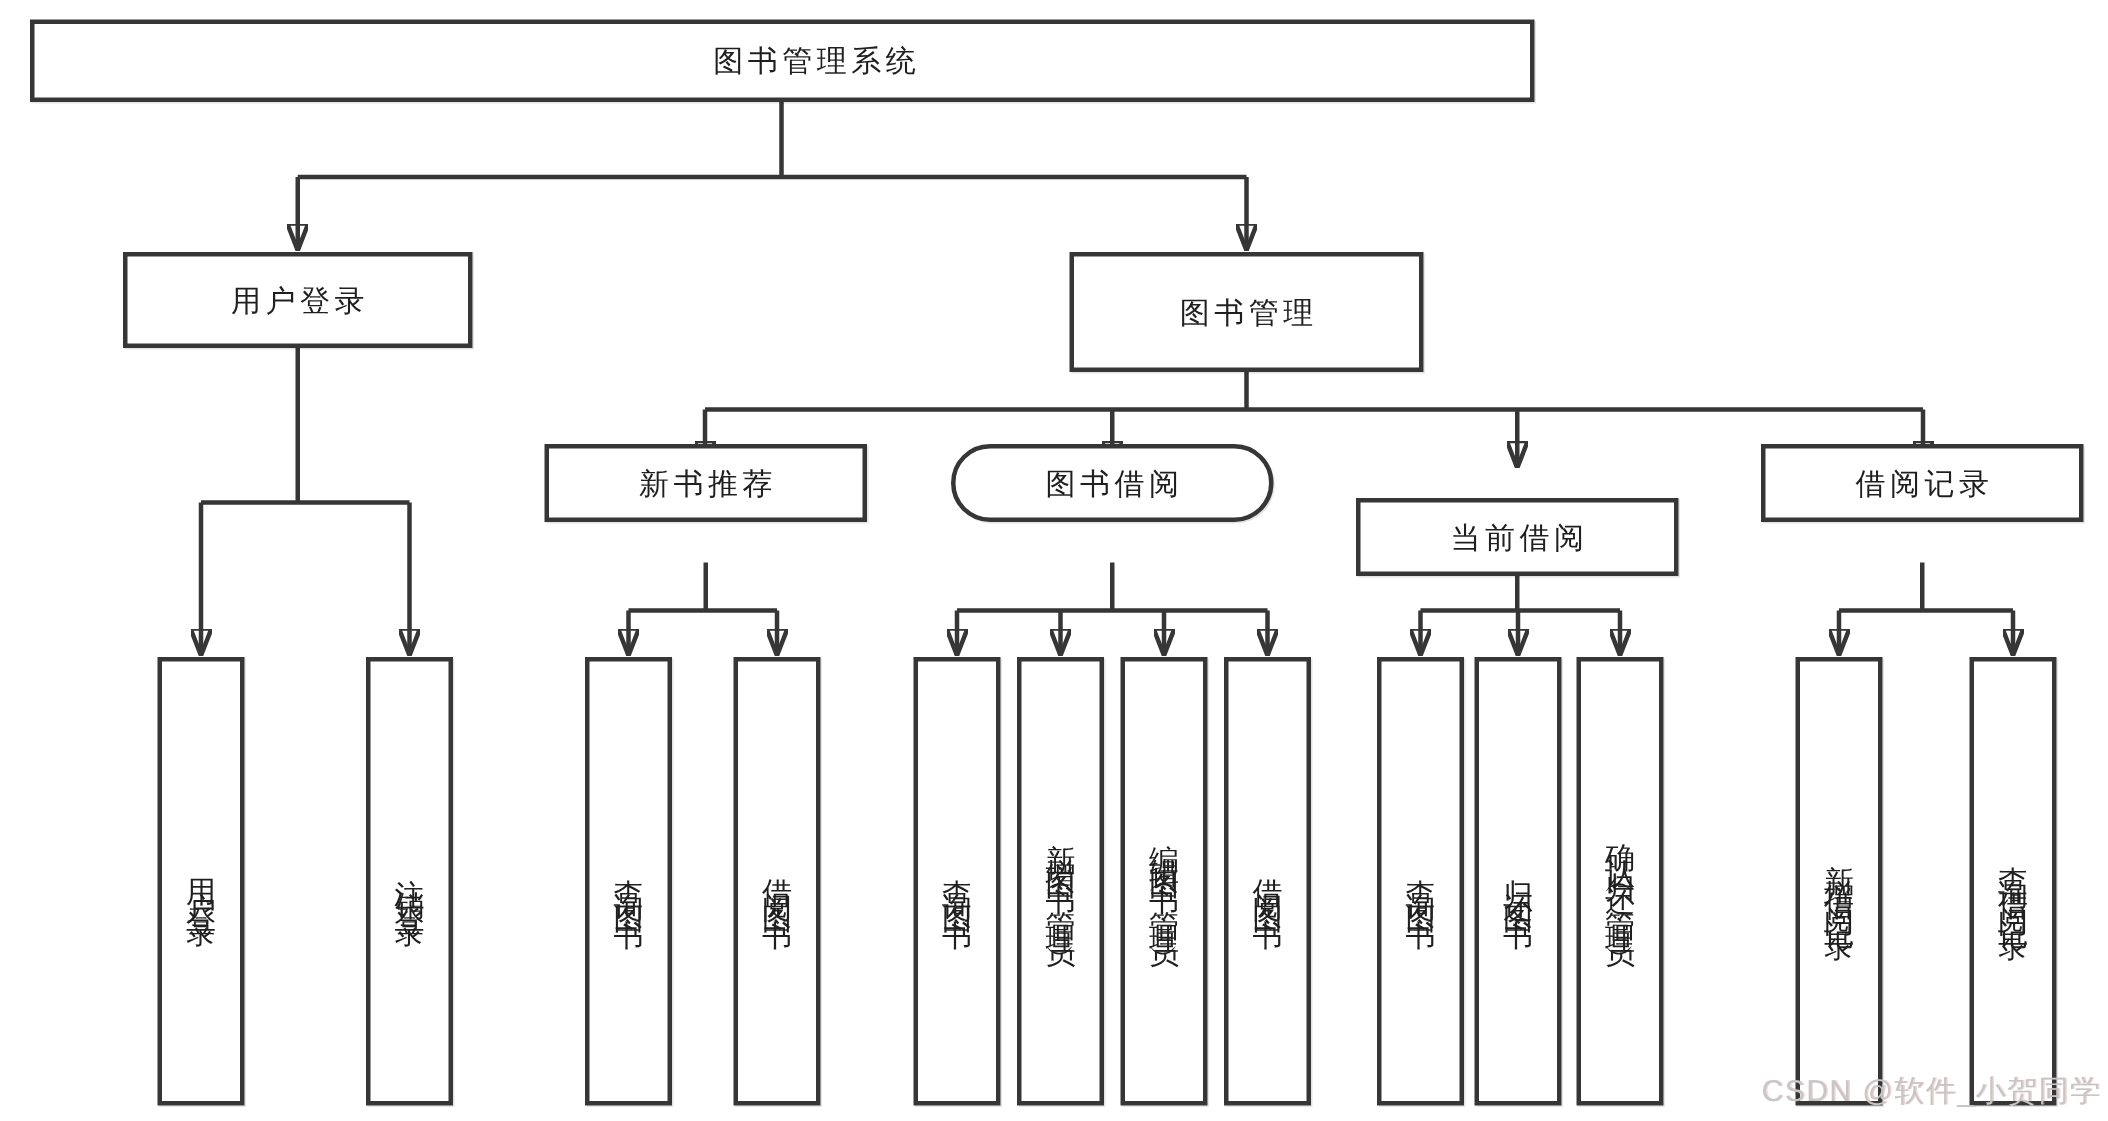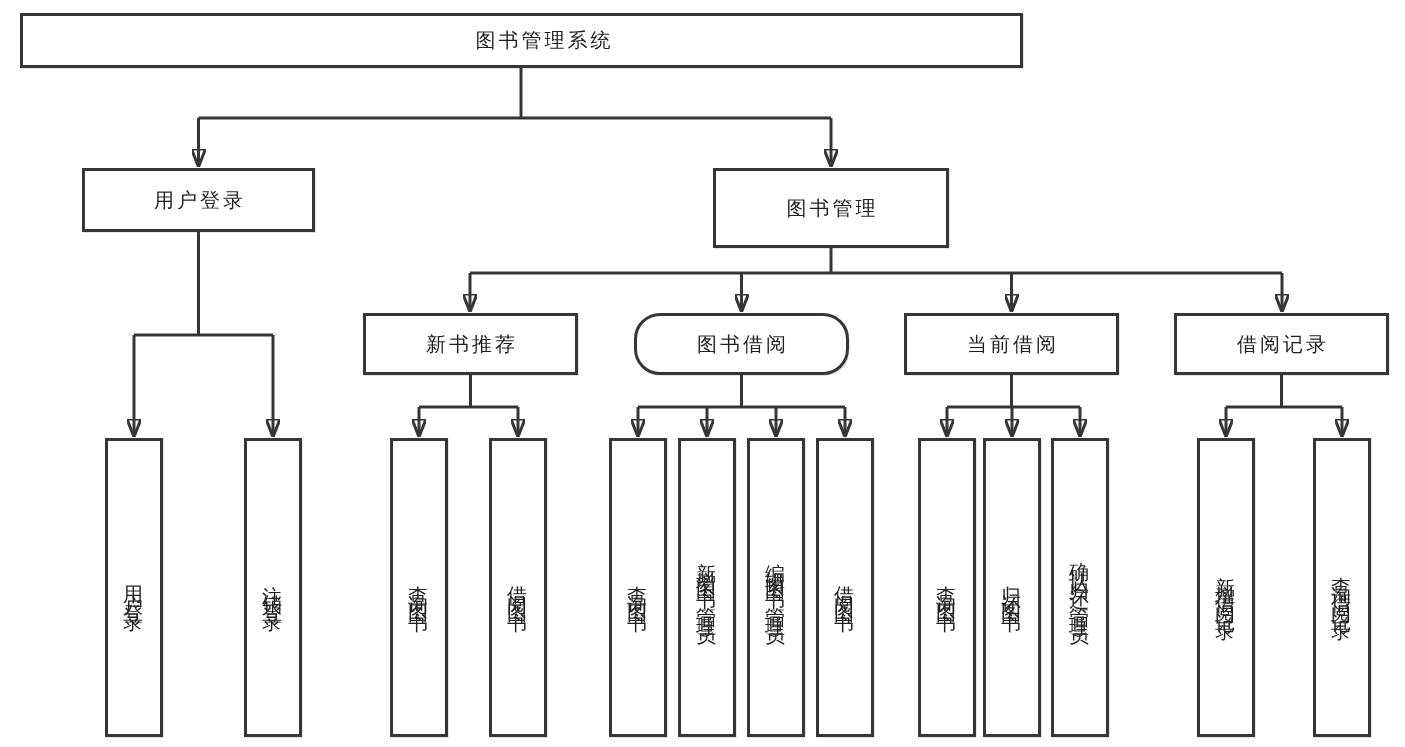--- a/index.html
+++ b/index.html
@@ -38,24 +38,24 @@
   .hbox { text-indent: 3px; }
   .vbox {
     writing-mode: vertical-rl;
     letter-spacing: 9px;
     white-space: normal;
     text-indent: 0;
   }
   .b-root  { left: 20px;   top: 13px;  width: 1003px; height: 55px; padding-left: 43px; }
   .b-l2a   { left: 82px;   top: 168px; width: 233px;  height: 64px; }
   .b-l2b   { left: 713px;  top: 168px; width: 236px;  height: 80px; }
-  .b-l3    { top: 313px; width: 215px; height: 62px; }
+  .b-l3    { top: 296px; width: 215px; height: 52px; }
   .b-l3-1  { left: 363px; }
   .b-l3-2  { left: 634px; border-radius: 26px; }
-  .b-l3-3  { left: 904px; }
+  .b-l3-3  { left: 904px; margin-top: 36px; }
   .b-l3-4  { left: 1174px; }
   .b-l4    { top: 438px; width: 58px; height: 299px; }
   .x-a1 { left: 105px; }  .x-a2 { left: 244px; }
   .x-b1 { left: 390px; }  .x-b2 { left: 489px; }
   .x-c1 { left: 609px; }  .x-c2 { left: 678px; }  .x-c3 { left: 747px; }  .x-c4 { left: 816px; }
   .x-d1 { left: 918px; }  .x-d2 { left: 983px; }  .x-d3 { left: 1051px; }
   .x-e1 { left: 1197px; } .x-e2 { left: 1313px; }
   #watermark {
     position: absolute;
     right: 4px;
@@ -148,13 +148,14 @@
   <div class="box vbox b-l4 x-c3">编辑图书（管理员）</div>
   <div class="box vbox b-l4 x-c4">借阅图书</div>
 
   <div class="box vbox b-l4 x-d1">查询图书</div>
   <div class="box vbox b-l4 x-d2">归还图书</div>
   <div class="box vbox b-l4 x-d3">确认归还（管理员）</div>
 
   <div class="box vbox b-l4 x-e1">新增借阅记录</div>
   <div class="box vbox b-l4 x-e2">查询借阅记录</div>
 
+  <div id="watermark">CSDN @软件_小贺同学</div>
 </div>
 
 </body></html>

